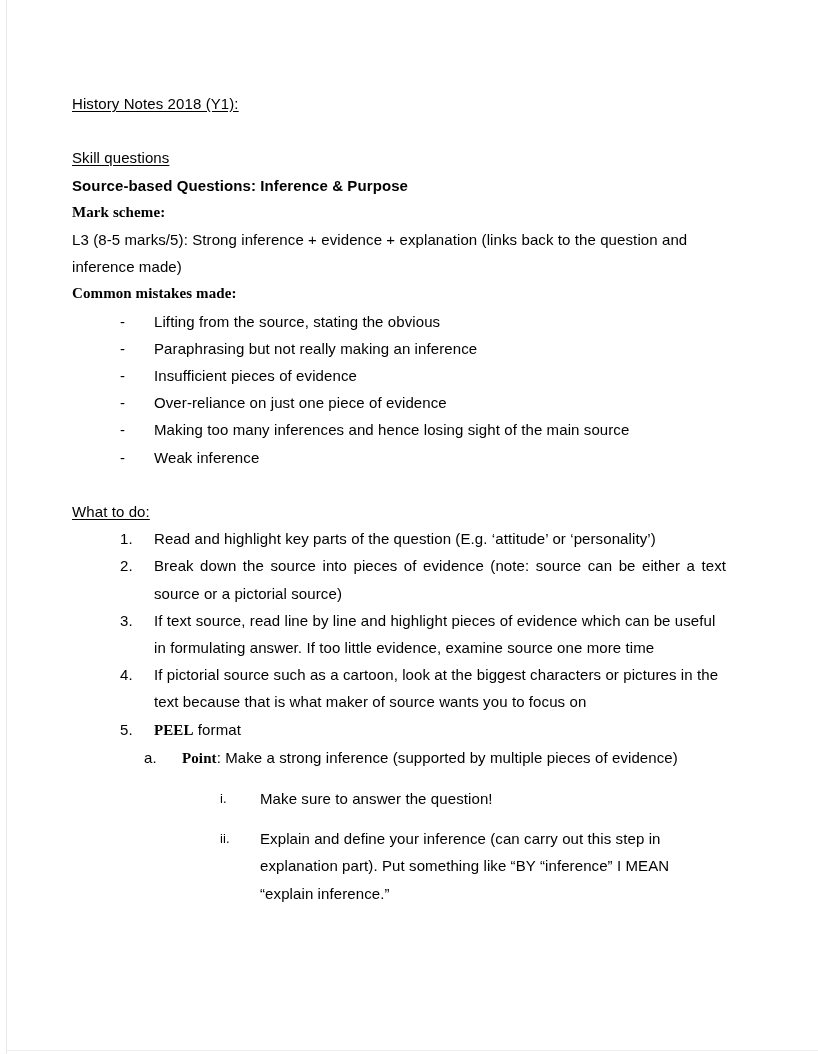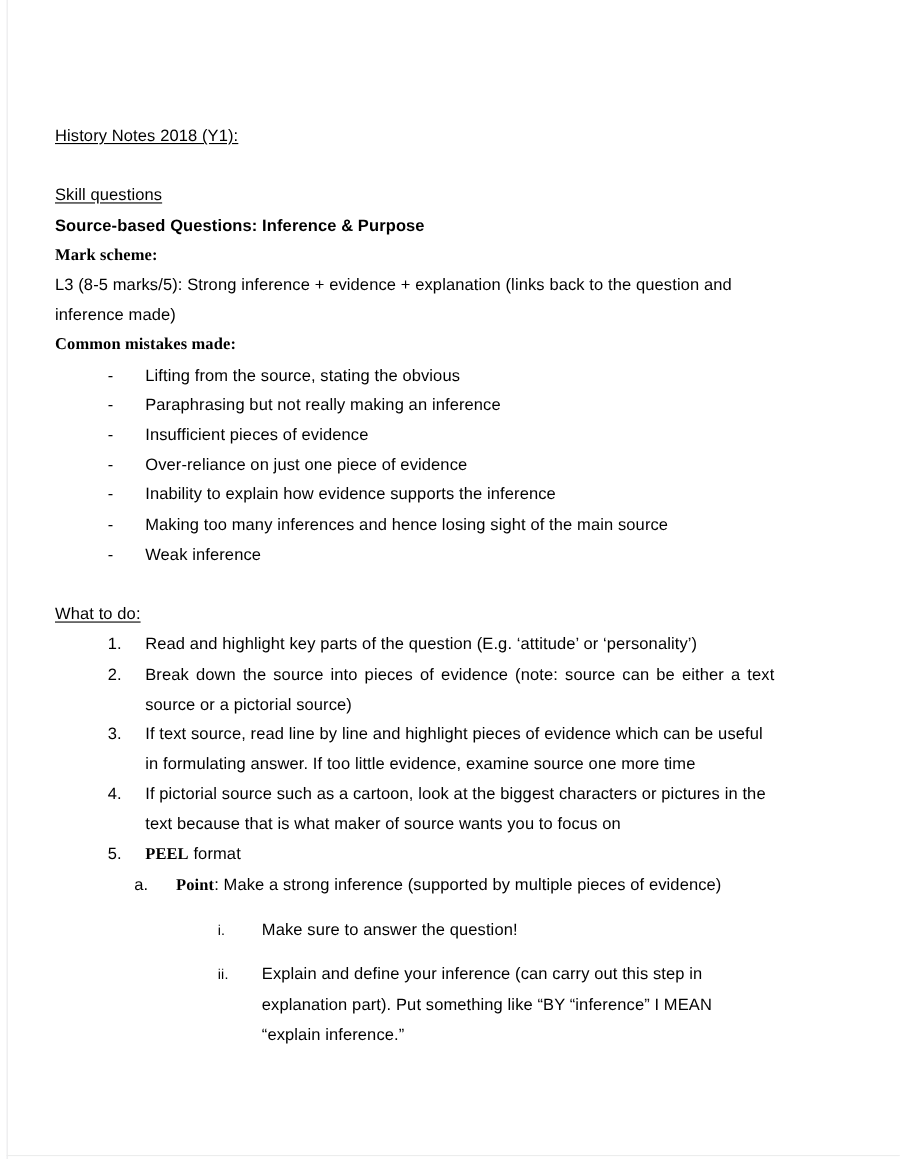--- a/index.html
+++ b/index.html
@@ -29,24 +29,23 @@
     position: absolute;
     left: 6px;
     bottom: 3px;
     width: 812px;
     height: 1px;
     background: #eceded;
   }
 
   .doc {
     position: absolute;
-    left: 50px;
+    left: 72px;
     top: 90px;
     width: 654px;
-    margin-top: 20px;
   }
 
   .line,
   li {
     font-size: 15px;
     line-height: 27.2px;
     letter-spacing: 0.1px;
   }
 
   .u   { text-decoration: underline; text-underline-offset: 2px; }
@@ -164,21 +163,20 @@
 
   <p class="line">L3 (8-5 marks/5): Strong inference + evidence + explanation (links back to the question and inference made)</p>
 
   <p class="line b">Common mistakes made:</p>
 
   <ul class="dash-list">
     <li>Lifting from the source, stating the obvious</li>
     <li>Paraphrasing but not really making an inference</li>
     <li>Insufficient pieces of evidence</li>
     <li>Over-reliance on just one piece of evidence</li>
-    <li>Inability to explain how evidence supports the inference</li>
     <li>Making too many inferences and hence losing sight of the main source</li>
     <li>Weak inference</li>
   </ul>
 
   <div class="spacer-lg"></div>
 
   <p class="line u">What to do:</p>
 
   <ol class="num-list">
     <li class="nojustify">Read and highlight key parts of the question (E.g. ‘attitude’ or ‘personality’)</li>

